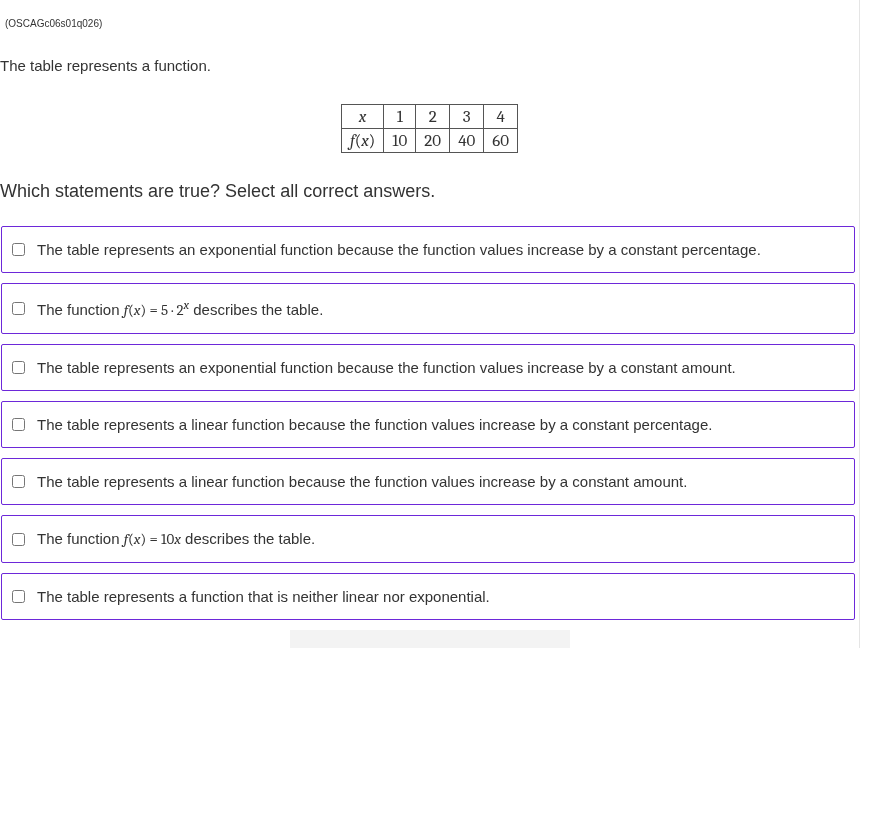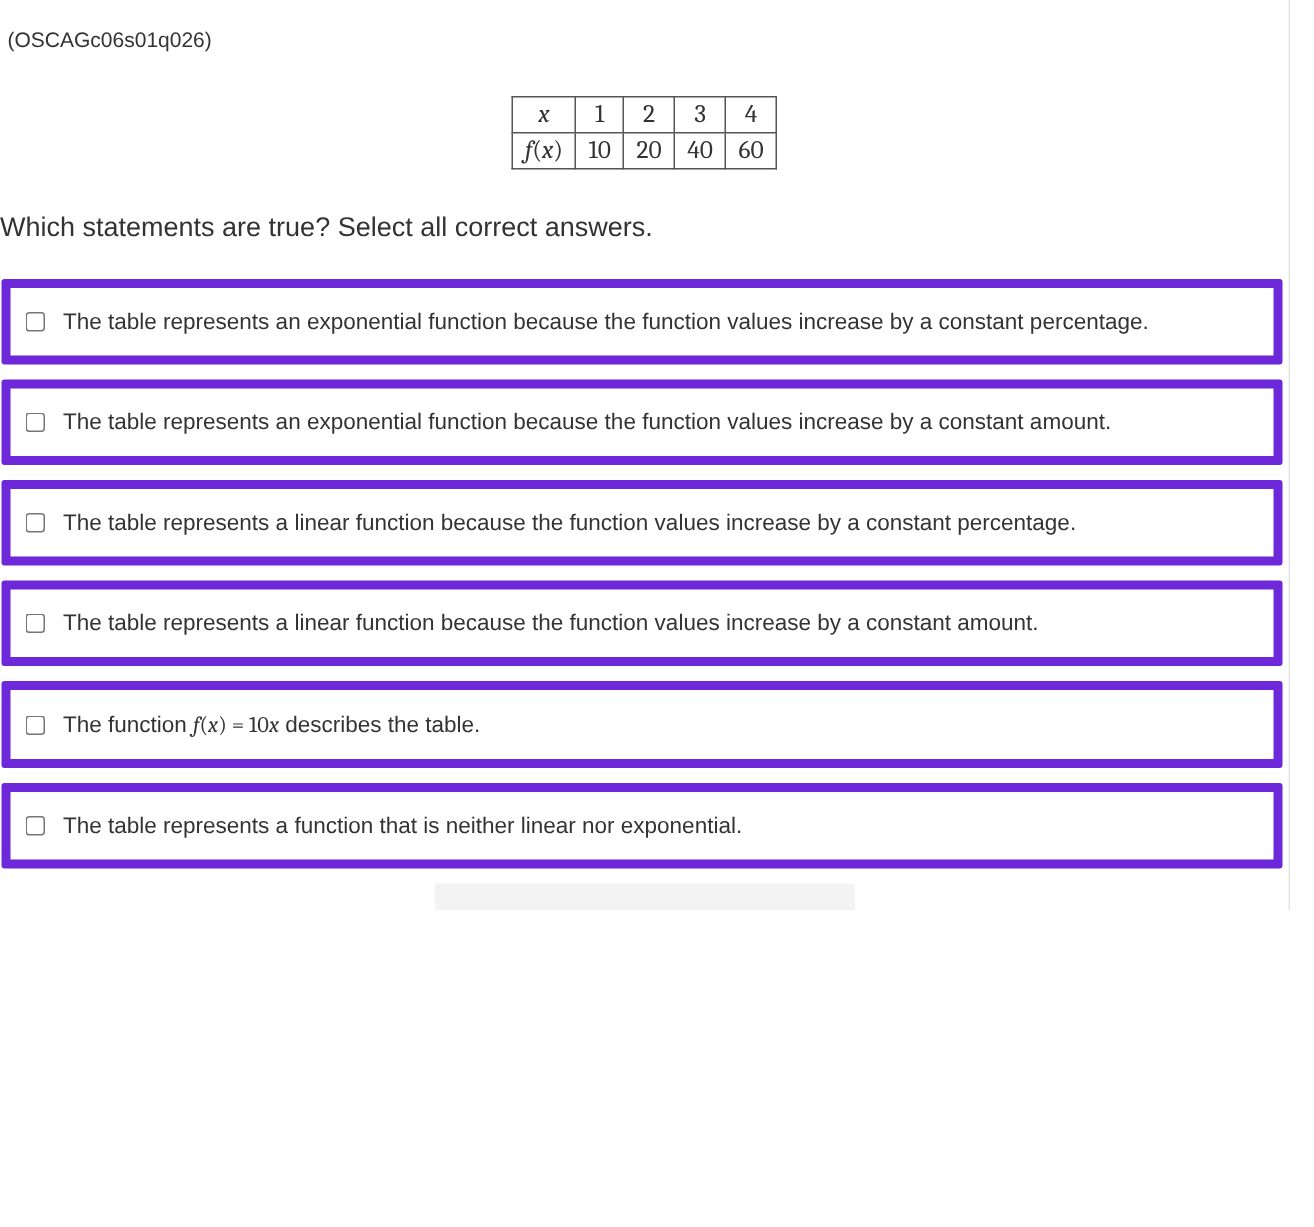--- a/index.html
+++ b/index.html
@@ -12,21 +12,21 @@
     background: #fff;
     width: 876px;
   }
   .container {
     padding: 0;
     width: 860px;
     border-right: 1px solid #e5e5e5;
   }
   .question-id {
     padding: 18px 0 10px 5px;
-    font-size: 14px;
+    font-size: 10px;
     color: #333;
   }
   .intro {
     padding: 18px 0 10px 0;
     font-size: 15px;
   }
   .table-wrap {
     display: flex;
     justify-content: center;
     padding: 20px 0 18px 0;
@@ -46,21 +46,21 @@
     font-style: italic;
   }
   .prompt {
     padding: 10px 0 24px 0;
     font-size: 18px;
   }
   .answers {
     padding: 0 4px 0 1px;
   }
   .answer-row {
-    border: 6px solid #6d28d9;
+    border: 1px solid #6d28d9;
     border-radius: 2px;
     margin-bottom: 10px;
     padding: 14px 10px;
     display: flex;
     align-items: center;
     gap: 10px;
     background: #fff;
     font-size: 15px;
   }
   .answer-row input[type="checkbox"] {
@@ -85,20 +85,21 @@
     background: #f3f3f3;
   }
 </style>
 </head>
 <body>
 
 <div class="container">
 
   <div class="question-id">(OSCAGc06s01q026)</div>
 
+  <div class="intro">The table represents a function.</div>
 
   <div class="table-wrap">
     <table class="func">
       <tbody>
           <tr>
         <td class="hdr">x</td>
         <td>1</td>
         <td>2</td>
         <td>3</td>
         <td>4</td>
@@ -116,20 +117,26 @@
 
   <div class="prompt">Which statements are true? Select all correct answers.</div>
 
   <div class="answers">
 
     <div class="answer-row">
       <input type="checkbox" style="">
       <span>The table represents an exponential function because the function values increase by a constant percentage.</span>
     </div>
 
+    <div class="answer-row">
+      <input type="checkbox" style="">
+      <span>
+        <span>The function </span><span class="math"><span>f</span><span class="upright">(</span><span>x</span><span class="upright">) = 5 · 2</span><sup><span>x</span></sup></span><span>  describes the table.</span>
+      </span>
+    </div>
 
     <div class="answer-row">
       <input type="checkbox" style="">
       <span>The table represents an exponential function because the function values increase by a constant amount.</span>
     </div>
 
     <div class="answer-row">
       <input type="checkbox" style="">
       <span>The table represents a linear function because the function values increase by a constant percentage.</span>
     </div>

